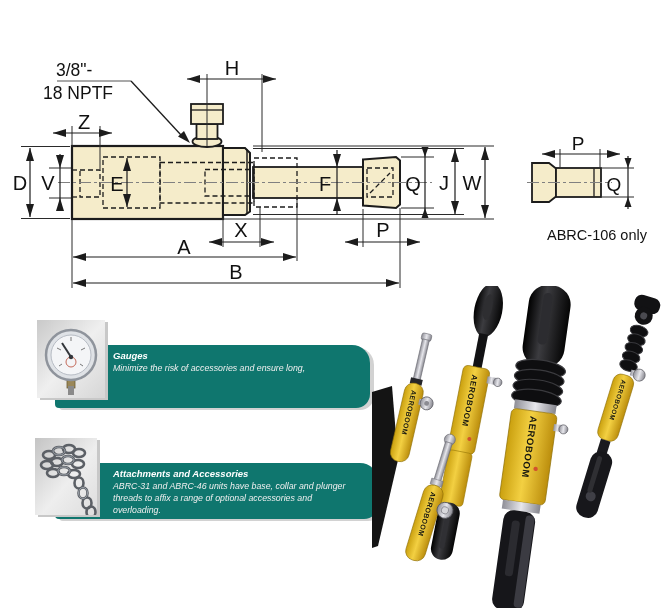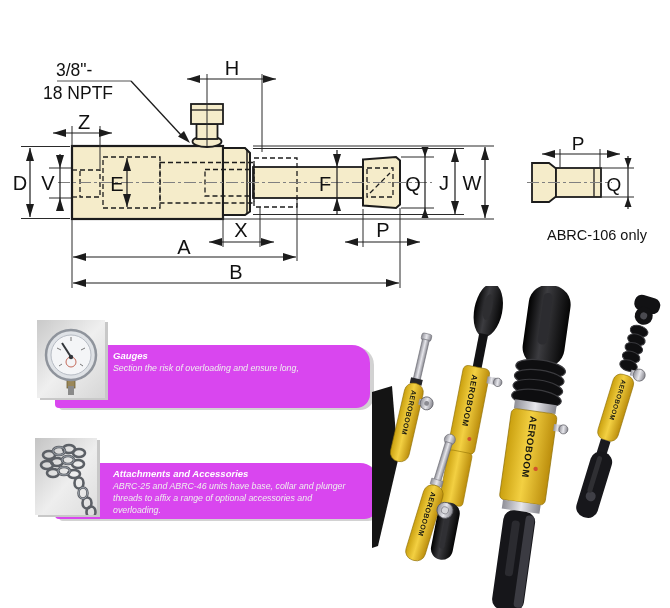--- a/index.html
+++ b/index.html
@@ -2,21 +2,21 @@
 <html><head>
 <meta charset="utf-8">
 <style>
   html,body{margin:0;padding:0;}
   body{width:670px;height:608px;background:#ffffff;position:relative;overflow:hidden;
        font-family:"Liberation Sans",sans-serif;}
   .abs{position:absolute;}
   svg text{font-family:"Liberation Sans",sans-serif;}
 
   
-  .info-card{position:absolute;background:#d946ef;color:#fff;
+  .info-card{position:absolute;background:#0f766e;color:#fff;
              box-shadow:4px 2px 0 #d2d2d2;}
   .card1{left:55px;top:345px;width:315px;height:63px;border-radius:2px 18px 14px 4px;}
   .card2{left:55px;top:463px;width:323px;height:56px;border-radius:2px 18px 14px 4px;}
   .card-text{position:absolute;left:58px;top:5px;width:250px;}
   .card-title{font-size:9.5px;font-weight:bold;font-style:italic;color:#ffffff;margin-bottom:2px;}
   .card-line{font-size:8.8px;font-style:italic;color:#efefef;line-height:11.8px;}
 
   .photo{position:absolute;box-shadow:3px 2px 0 #c8c8c8;background:#e9e9e9;}
   .photo1{left:37px;top:320px;width:68px;height:78px;}
   .photo2{left:35px;top:438px;width:62px;height:77px;}
@@ -163,21 +163,21 @@
       <text x="56" y="76">3/8"-</text>
       <text x="43" y="99">18 NPTF</text>
     </g>
     <text x="597" y="240" fill="#111" stroke="none" font-size="14.5" text-anchor="middle">ABRC-106 only</text>
   </g>
 </svg>
 
 <div class="info-card card1">
   <div class="card-text">
     <div class="card-title">Gauges</div>
-    <div class="card-line">Section the risk of overloading and ensure long,</div>
+    <div class="card-line">Minimize the risk of accessories and ensure long,</div>
   </div>
 </div>
 <div class="photo photo1">
   <svg width="68" height="78" viewBox="0 0 68 78">
     <defs>
       <linearGradient id="pbg" x1="0" y1="0" x2="1" y2="1">
         <stop offset="0" stop-color="#c9c9c9"></stop>
           <stop offset="0.5" stop-color="#efefef"></stop>
           <stop offset="1" stop-color="#d6d6d6"></stop>
       </linearGradient>
@@ -196,21 +196,21 @@
     </g>
     <circle cx="34" cy="42" r="5" fill="none" stroke="#c46a5a" stroke-width="1"></circle>
     <line x1="34" y1="37" x2="25" y2="23" stroke="#33363b" stroke-width="2"></line>
     <circle cx="34" cy="37" r="2.2" fill="#33363b"></circle>
   </svg>
 </div>
 
 <div class="info-card card2">
   <div class="card-text">
     <div class="card-title">Attachments and  Accessories</div>
-    <div class="card-line">ABRC-25 and ABRC-46 units have base, collar and plunger</div>
+    <div class="card-line">ABRC-31 and ABRC-46 units have base, collar and plunger</div>
     <div class="card-line">threads to affix a range of optional accessories and</div>
     <div class="card-line">overloading.</div>
   </div>
 </div>
 <div class="photo photo2">
   <svg width="62" height="77" viewBox="0 0 62 77">
     <defs>
       <linearGradient id="cbg" x1="0" y1="0" x2="1" y2="1">
         <stop offset="0" stop-color="#c4c4c4"></stop>
           <stop offset="0.55" stop-color="#eeeeee"></stop>

